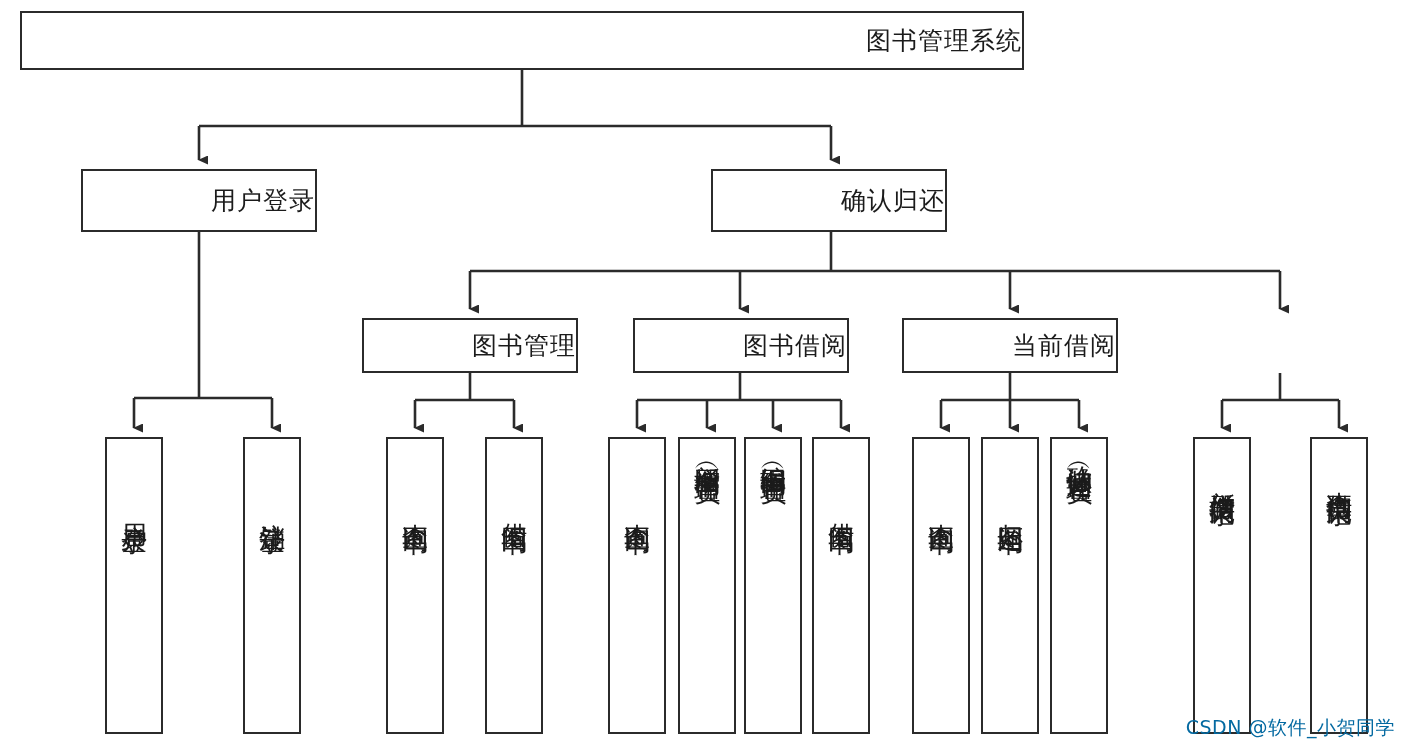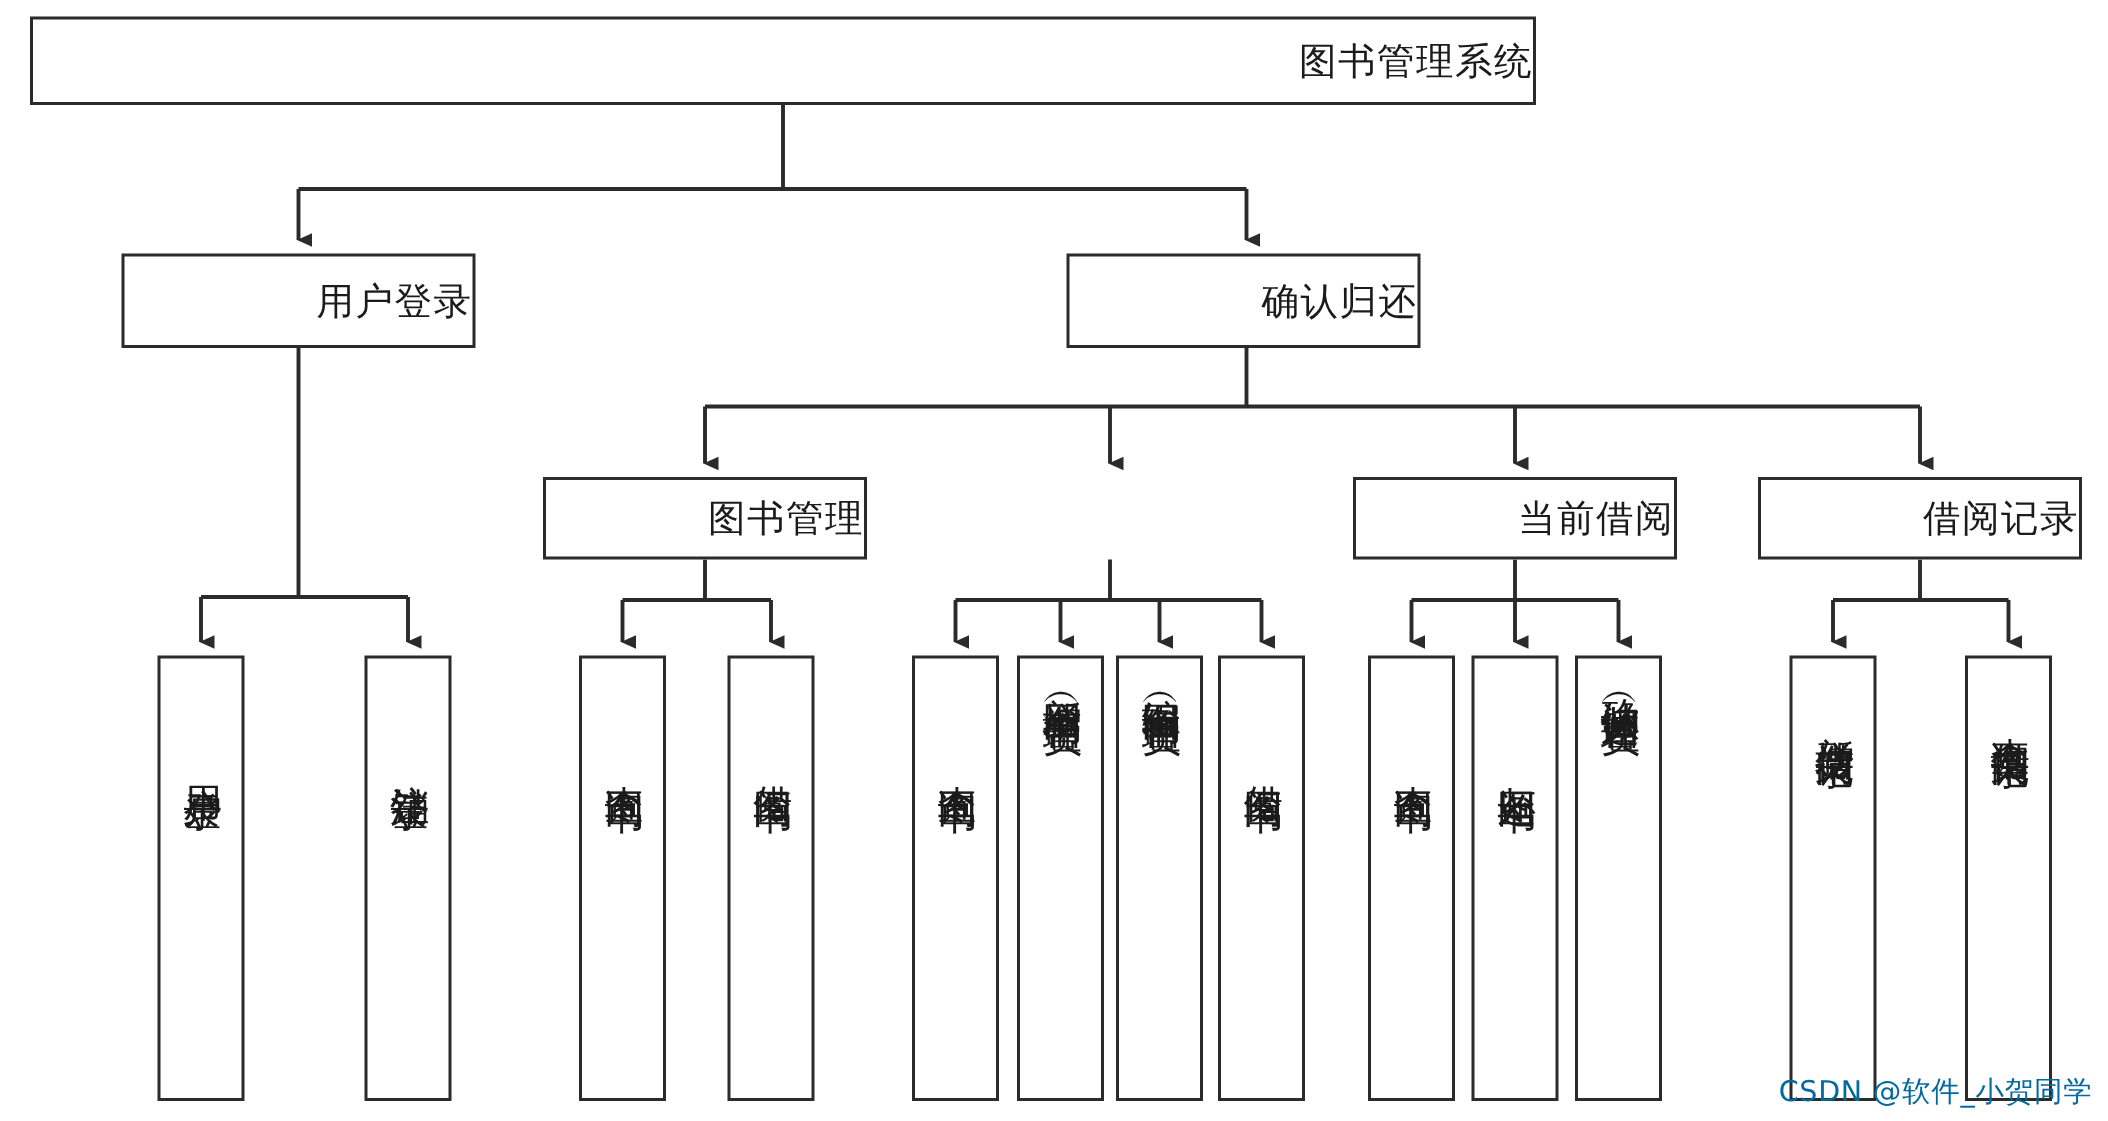--- a/index.html
+++ b/index.html
@@ -127,25 +127,25 @@
   <div class="node h" style="left:81px; top:169px; width:236px; height:63px;">
     <span>用户登录</span>
   </div>
   <div class="node h" style="left:711px; top:169px; width:236px; height:63px;">
     <span>确认归还</span>
   </div>
 
   <div class="node h" style="left:362px; top:318px; width:216px; height:55px;">
     <span>图书管理</span>
   </div>
+  <div class="node h" style="left:633px; top:318px; width:216px; height:55px;">
+    <span>图书借阅</span>
+  </div>
   <div class="node h" style="left:902px; top:318px; width:216px; height:55px;">
     <span>当前借阅</span>
-  </div>
-  <div class="node h" style="left:1172px; top:318px; width:216px; height:55px;">
-    <span>借阅记录</span>
   </div>
 
   <div class="node v" style="left:105px; top:437px; width:58px; height:297px; padding-top:64px;">
     <span class="vtext">用户登录</span>
   </div>
   <div class="node v" style="left:243px; top:437px; width:58px; height:297px; padding-top:64px;">
     <span class="vtext">注销登录</span>
   </div>
 
   <div class="node v" style="left:386px; top:437px; width:58px; height:297px; padding-top:64px;">

